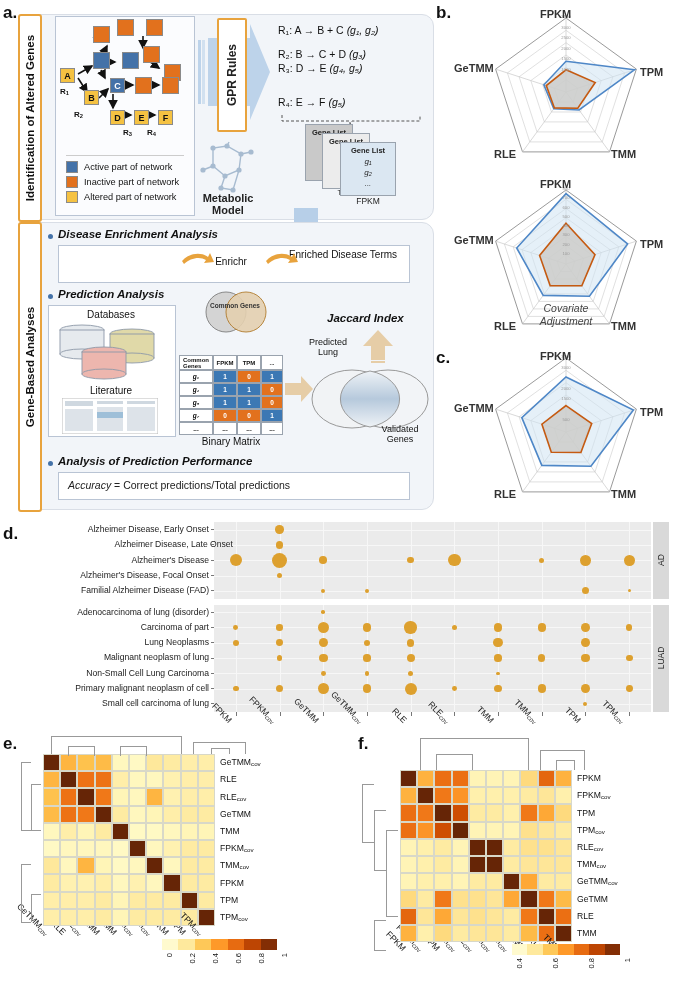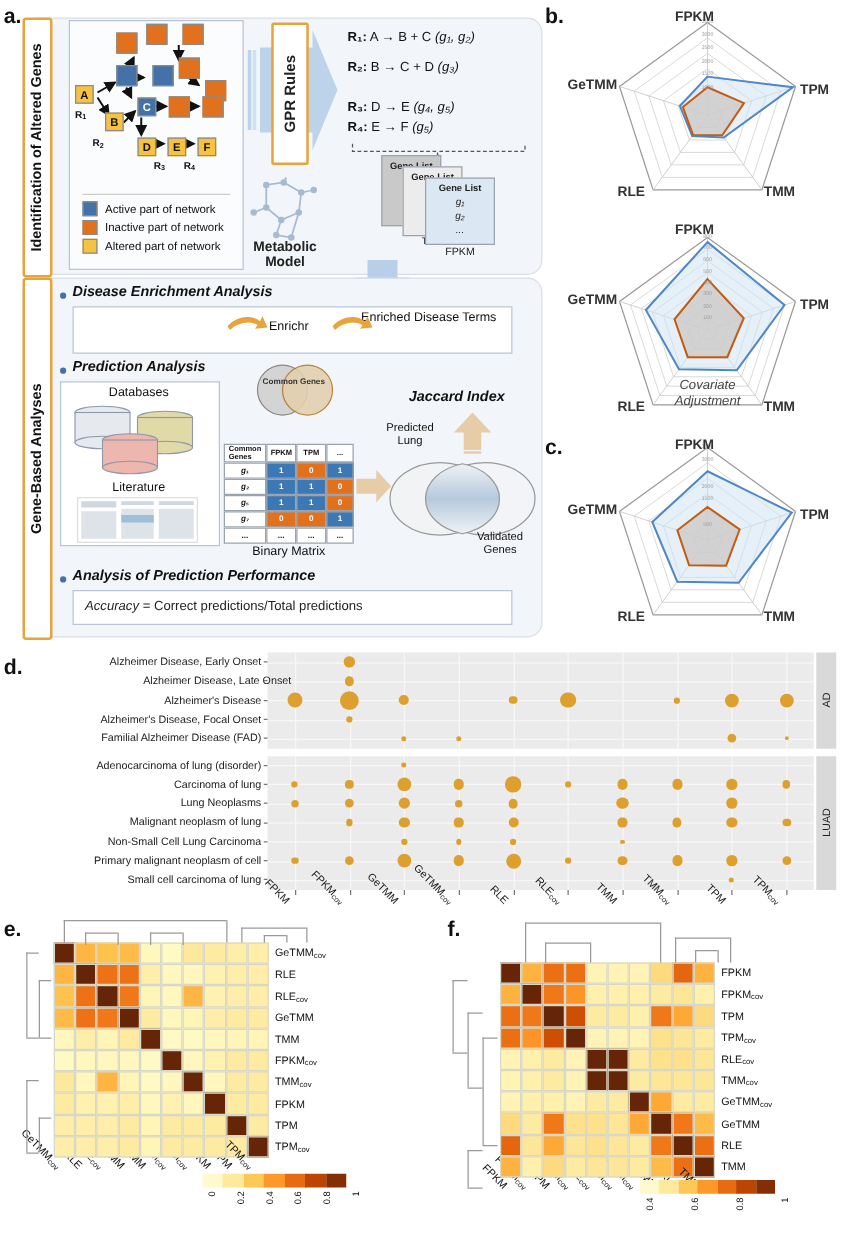--- a/index.html
+++ b/index.html
@@ -18,21 +18,21 @@
   .n-blue{background:#4472A8;color:#fff;}
   .n-orange{background:#E2711D;}
   .n-yellow{background:#F5C242;}
   .legend-row{position:absolute;display:flex;align-items:center;gap:6px;font-size:9.2px;color:#111;}
   .legend-sw{width:10px;height:10px;border:1px solid #8a8a8a;display:inline-block;}
   .rlabel{position:absolute;font-size:8px;font-weight:bold;font-style:normal;color:#111;}
   .gpr-box{position:absolute;border:2px solid #E8A33D;background:#fff;border-radius:2px;
      display:flex;align-items:center;justify-content:center;}
   .gpr-box span{transform:rotate(-90deg);white-space:nowrap;font-weight:bold;font-size:12px;}
   .rule{position:absolute;font-size:10.5px;color:#111;white-space:nowrap;}
-  .rule b{font-weight:bold;}
+  .rule b{font-weight:normal;}
   .rule i{font-style:italic;}
   .genelist{position:absolute;border:1px solid #9aa3ae;box-sizing:border-box;
      font-size:7.5px;text-align:center;padding-top:3px;}
   .mm-label{position:absolute;font-weight:bold;font-size:11px;text-align:center;line-height:1.1;}
   .bullet{position:absolute;width:5px;height:5px;border-radius:50%;background:#4472A8;}
   .sect-title{position:absolute;font-weight:bold;font-style:italic;font-size:11.5px;color:#111;}
   .wbox{position:absolute;background:#fff;border:1px solid #b9c4d4;}
   .ctext{position:absolute;font-size:10px;text-align:center;line-height:1.15;color:#111;}
   .bm-cell{position:absolute;box-sizing:border-box;border:1px solid #9aa3ae;background:#fff;
      font-size:6.5px;display:flex;align-items:center;justify-content:center;font-weight:bold;color:#111;}
@@ -175,21 +175,21 @@
   <div class="rule" style="left:278px;top:24px;">
     <b>R₁:</b>
     <span>A → B + C</span>
     <i>(g₁, g₂)</i>
   </div>
   <div class="rule" style="left:278px;top:48px;">
     <b>R₂:</b>
     <span>B → C + D</span>
     <i>(g₃)</i>
   </div>
-  <div class="rule" style="left:278px;top:80px;text-align:right;">
+  <div class="rule" style="left:278px;top:62px;text-align:right;">
     <b>R₃:</b>
     <span>D → E</span>
     <i>(g₄, g₅)</i>
   </div>
   <div class="rule" style="left:278px;top:96px;">
     <b>R₄:</b>
     <span>E → F</span>
     <i>(g₅)</i>
   </div>
 
@@ -491,21 +491,21 @@
       <div class="d-grid-v" style="left: 410.65px; top: 88.5px; height: 107.1px;"></div>
       <div class="d-grid-v" style="left: 454.35px; top: 88.5px; height: 107.1px;"></div>
       <div class="d-grid-v" style="left: 498.05px; top: 88.5px; height: 107.1px;"></div>
       <div class="d-grid-v" style="left: 541.75px; top: 88.5px; height: 107.1px;"></div>
       <div class="d-grid-v" style="left: 585.45px; top: 88.5px; height: 107.1px;"></div>
       <div class="d-grid-v" style="left: 629.15px; top: 88.5px; height: 107.1px;"></div>
       <div class="d-grid-h" style="left: 214px; top: 96.15px; width: 437px;"></div>
       <div class="d-rowlab" style="left: 0px; width: 209px; top: 90.55px;">Adenocarcinoma of lung (disorder)</div>
       <div class="d-tick" style="left: 211px; top: 95.65px; width: 3px; height: 1px;"></div>
       <div class="d-grid-h" style="left: 214px; top: 111.45px; width: 437px;"></div>
-      <div class="d-rowlab" style="left: 0px; width: 209px; top: 105.85px;">Carcinoma of lung</div>
+      <div class="d-rowlab" style="left: 0px; width: 209px; top: 105.85px;">Carcinoma of part</div>
       <div class="d-tick" style="left: 211px; top: 110.95px; width: 3px; height: 1px;"></div>
       <div class="d-grid-h" style="left: 214px; top: 126.75px; width: 437px;"></div>
       <div class="d-rowlab" style="left: 0px; width: 209px; top: 121.15px;">Lung Neoplasms</div>
       <div class="d-tick" style="left: 211px; top: 126.25px; width: 3px; height: 1px;"></div>
       <div class="d-grid-h" style="left: 214px; top: 142.05px; width: 437px;"></div>
       <div class="d-rowlab" style="left: 0px; width: 209px; top: 136.45px;">Malignant neoplasm of lung</div>
       <div class="d-tick" style="left: 211px; top: 141.55px; width: 3px; height: 1px;"></div>
       <div class="d-grid-h" style="left: 214px; top: 157.35px; width: 437px;"></div>
       <div class="d-rowlab" style="left: 0px; width: 209px; top: 151.75px;">Non-Small Cell Lung Carcinoma</div>
       <div class="d-tick" style="left: 211px; top: 156.85px; width: 3px; height: 1px;"></div>

